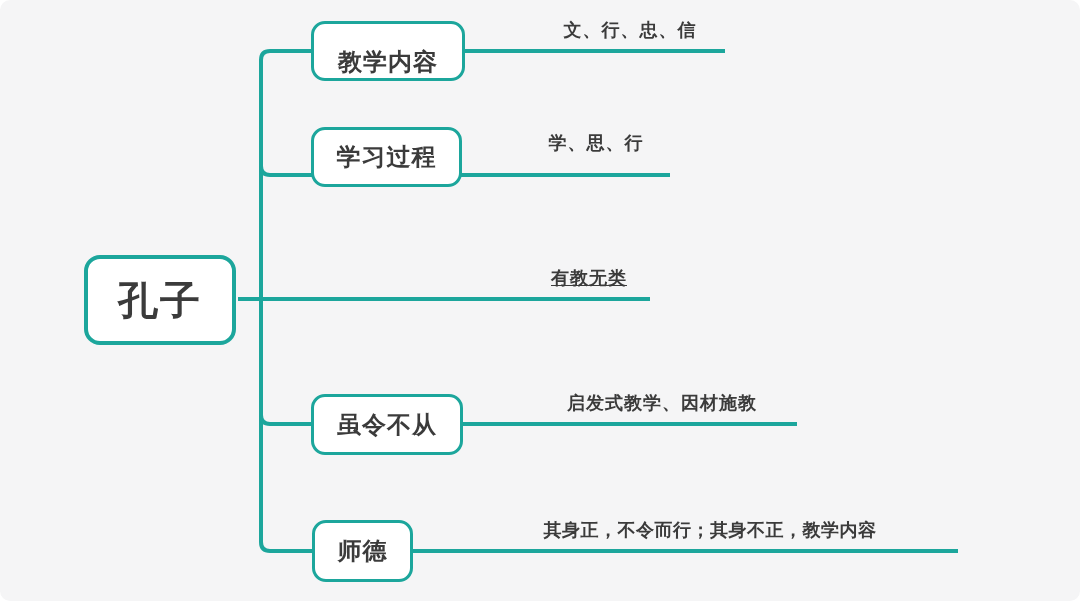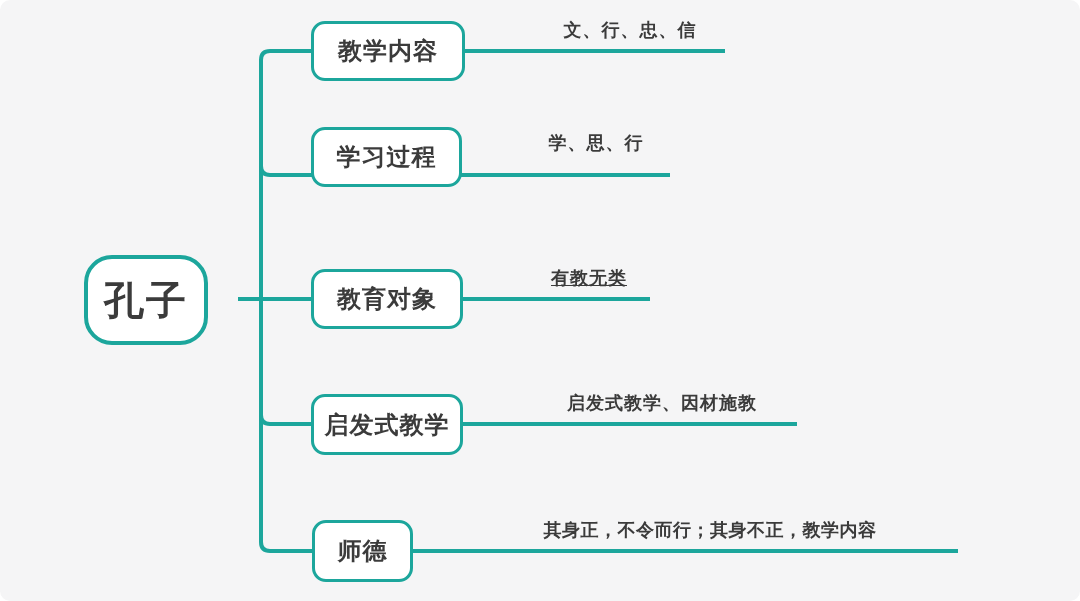--- a/index.html
+++ b/index.html
@@ -16,24 +16,24 @@
   }
   .connectors{position:absolute;left:0;top:0;width:1080px;height:601px;}
   .connectors path{stroke:var(--accent);stroke-width:4;fill:none;}
   .node{
     position:absolute;display:flex;align-items:center;justify-content:center;
     background:#fff;border:3.5px solid var(--accent);border-radius:14px;
     color:var(--text);font-weight:bold;font-size:24px;letter-spacing:1px;
     z-index:2;cursor:default;
   }
   .node.root{
-    left:84px;top:255px;width:124px;height:90px;
-    border-width:4px;border-radius:28px;font-size:40px;letter-spacing:2px;
+    left:84px;top:255px;width:152px;height:90px;
+    border-width:4px;border-radius:16px;font-size:40px;letter-spacing:2px;
   }
-  .node.b1{left:311px;top:21px;width:154px;height:60px;}
+  .node.b1{left:311px;top:21px;width:154px;height:60px;align-items:flex-end;}
   .node.b2{left:311px;top:127px;width:151px;height:60px;}
   .node.b3{left:311px;top:269px;width:152px;height:60px;}
   .node.b4{left:311px;top:394px;width:152px;height:61px;}
   .node.b5{left:312px;top:520px;width:101px;height:62px;}
   .leaf{
     position:absolute;color:var(--text);font-weight:bold;font-size:18px;
     text-align:center;line-height:34px;letter-spacing:1px;z-index:2;
   }
   .leaf.l1{left:455px;top:13px;width:350px;}
   .leaf.l2{left:421px;top:126px;width:350px;}
@@ -68,29 +68,26 @@
     <span>文、行、忠、信</span>
   </div>
 
   <div class="node b2">
     <span>学习过程</span>
   </div>
   <div class="leaf l2">
     <span>学、思、行</span>
   </div>
 
-  <div class="node b3">
-    <span>教育对象</span>
-  </div>
   <div class="leaf l3">
     <span>有教无类</span>
   </div>
 
   <div class="node b4">
-    <span>启发式教学</span>
+    <span>虽令不从</span>
   </div>
   <div class="leaf l4">
     <span>启发式教学、因材施教</span>
   </div>
 
   <div class="node b5">
     <span>师德</span>
   </div>
   <div class="leaf l5">
     <span>其身正，不令而行；其身不正，教学内容</span>

